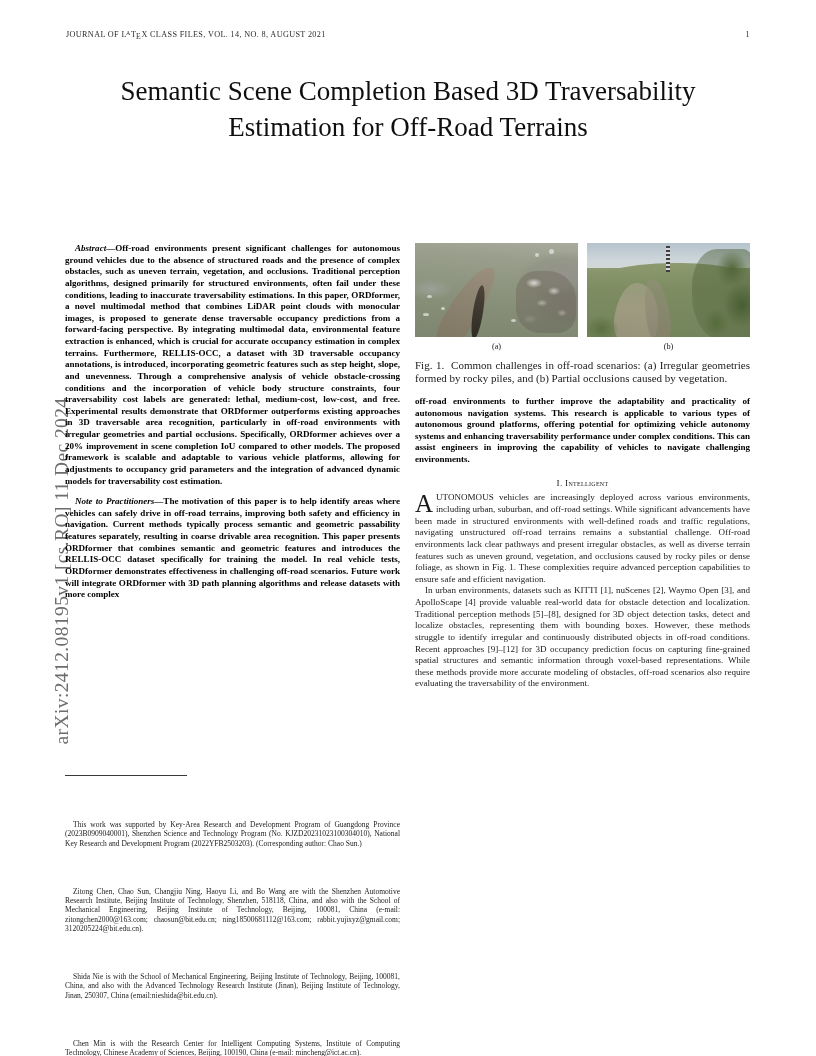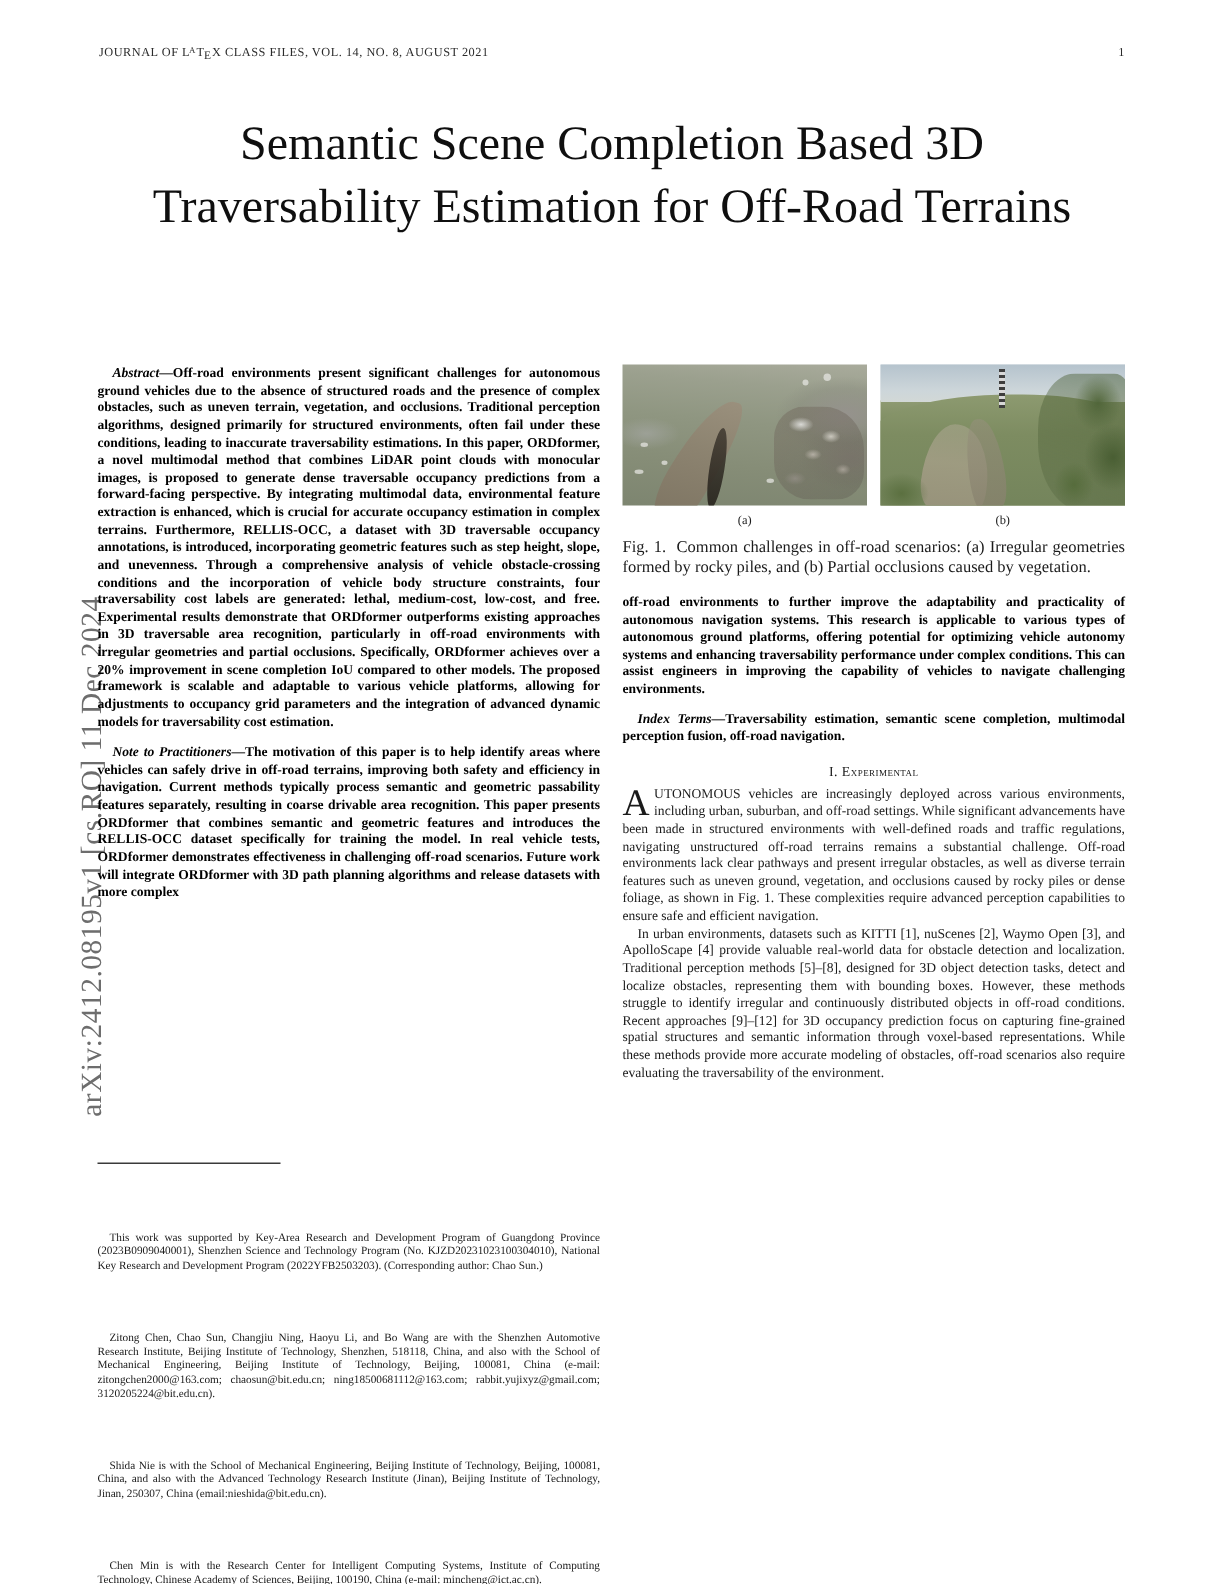--- a/index.html
+++ b/index.html
@@ -62,21 +62,21 @@
     font-size: 0.93em;
   }
 
   
   .title {
     position: absolute;
     left: 88px;
     top: 74px;
     width: 640px;
     text-align: center;
-    font-size: 32px;
+    font-size: 27px;
     line-height: 1.32;
     font-weight: normal;
     color: #0f0f0f;
   }
   .authors {
     position: absolute;
     left: 88px;
     top: 155px;
     width: 640px;
     text-align: center;
@@ -354,23 +354,22 @@
       </div>
       <div class="fig-sublabels">
         <span>(a)</span>
         <span>(b)</span>
       </div>
       <div class="fig-caption"><span>Fig. 1.</span>&nbsp;&nbsp;<span>Common challenges in off-road scenarios: (a) Irregular geometries formed by rocky piles, and (b) Partial occlusions caused by vegetation.</span></div>
     </div>
 
     <p class="practitioners" style="text-indent:0;margin-top:10px;">off-road environments to further improve the adaptability and practicality of autonomous navigation systems. This research is applicable to various types of autonomous ground platforms, offering potential for optimizing vehicle autonomy systems and enhancing traversability performance under complex conditions. This can assist engineers in improving the capability of vehicles to navigate challenging environments.</p>
 
-    <p class="indexterms"><span class="lead-italic">Index Terms</span><span>—</span><span>Traversability estimation, semantic scene completion, multimodal perception fusion, off-road navigation.</span></p>
-
-    <div class="section-head">I. Experimental</div>
+
+    <div class="section-head">I. Intelligent</div>
 
     <p class="dropcap-para"><span class="dropcap">A</span><span>UTONOMOUS vehicles are increasingly deployed across various environments, including urban, suburban, and off-road settings. While significant advancements have been made in structured environments with well-defined roads and traffic regulations, navigating unstructured off-road terrains remains a substantial challenge. Off-road environments lack clear pathways and present irregular obstacles, as well as diverse terrain features such as uneven ground, vegetation, and occlusions caused by rocky piles or dense foliage, as shown in Fig. 1. These complexities require advanced perception capabilities to ensure safe and efficient navigation.</span></p>
 
     <p class="indent">In urban environments, datasets such as KITTI [1], nuScenes [2], Waymo Open [3], and ApolloScape [4] provide valuable real-world data for obstacle detection and localization. Traditional perception methods [5]–[8], designed for 3D object detection tasks, detect and localize obstacles, representing them with bounding boxes. However, these methods struggle to identify irregular and continuously distributed objects in off-road conditions. Recent approaches [9]–[12] for 3D occupancy prediction focus on capturing fine-grained spatial structures and semantic information through voxel-based representations. While these methods provide more accurate modeling of obstacles, off-road scenarios also require evaluating the traversability of the environment.</p>
 
 
   </div>
 
 </div>
 

